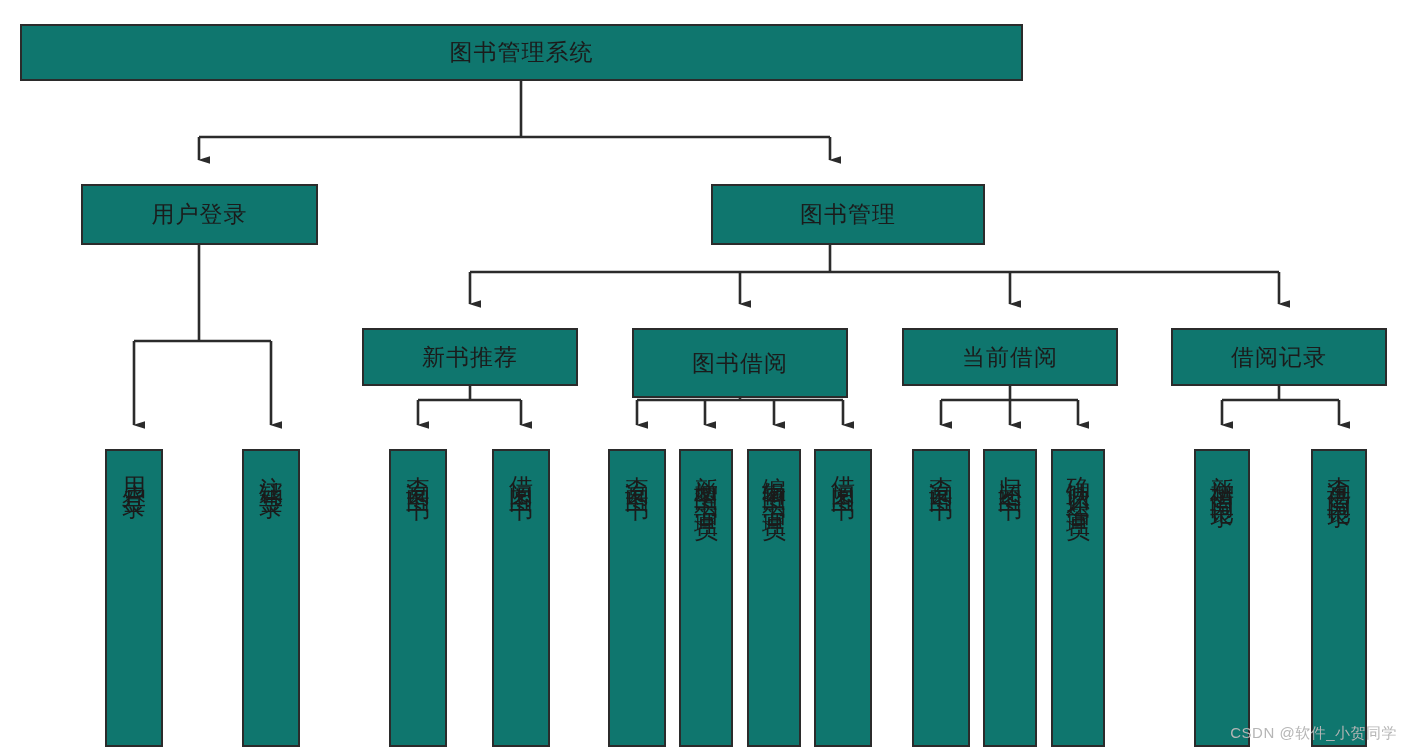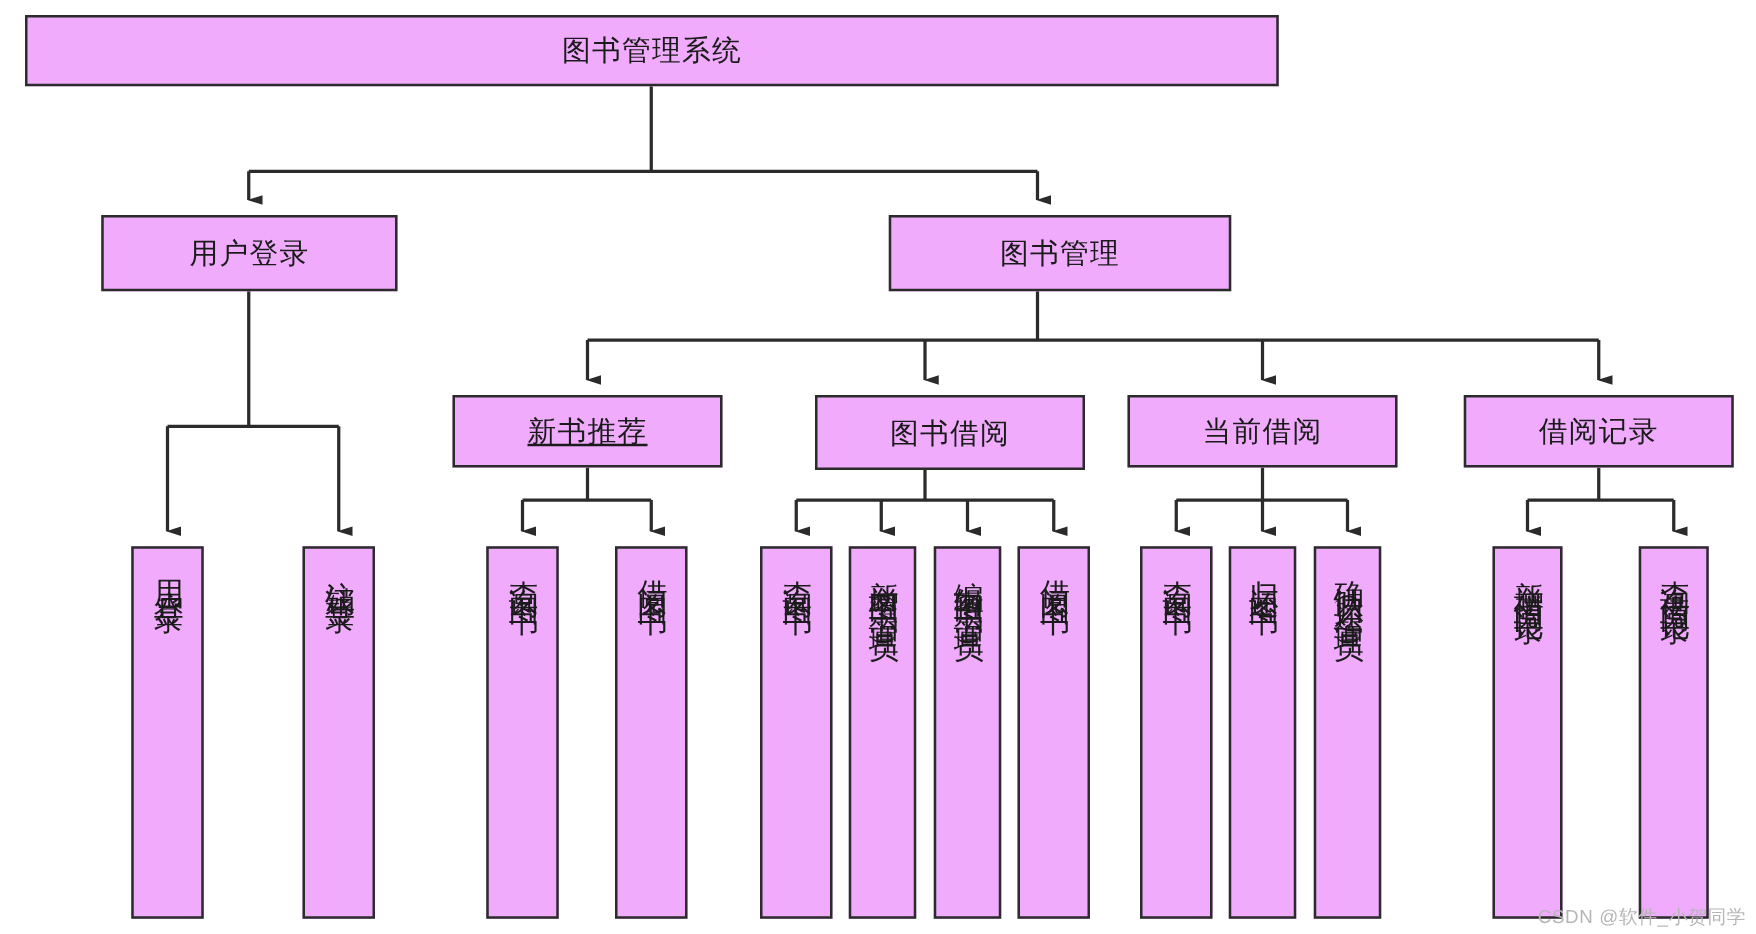--- a/index.html
+++ b/index.html
@@ -20,26 +20,27 @@
     position: absolute;
     left: 0;
     top: 0;
     width: 1405px;
     height: 747px;
     pointer-events: none;
   }
   .node {
     position: absolute;
     box-sizing: border-box;
-    background: #f0abfc;
+    background: #0f766e;
     border: 2.5px solid #2b2b2b;
     display: flex;
     align-items: center;
     justify-content: center;
     color: #1b1b1b;
+    margin-top: 12px;
   }
   .node.h {
     
     font-size: 23px;
     letter-spacing: 1px;
   }
   .node.v {
     
     font-size: 24px;
     align-items: flex-start;
@@ -126,24 +127,24 @@
     <span>图书管理系统</span>
   </div>
 
   <div class="node h" style="left:81px; top:172px; width:237px; height:61px;">
     <span>用户登录</span>
   </div>
   <div class="node h" style="left:711px; top:172px; width:274px; height:61px;">
     <span>图书管理</span>
   </div>
 
-  <div class="node h" style="left:362px; top:316px; width:216px; height:58px;text-decoration:underline;">
+  <div class="node h" style="left:362px; top:316px; width:216px; height:58px;">
     <span>新书推荐</span>
   </div>
-  <div class="node h" style="left:652px; top:316px; width:216px; height:60px;justify-content:center;">
+  <div class="node h" style="left:632px; top:316px; width:216px; height:70px;justify-content:center;">
     <span>图书借阅</span>
   </div>
   <div class="node h" style="left:902px; top:316px; width:216px; height:58px;">
     <span>当前借阅</span>
   </div>
   <div class="node h" style="left:1171px; top:316px; width:216px; height:58px;">
     <span>借阅记录</span>
   </div>
 
   <div class="node v" style="left:105px; top:437px; width:58px; height:298px;">

